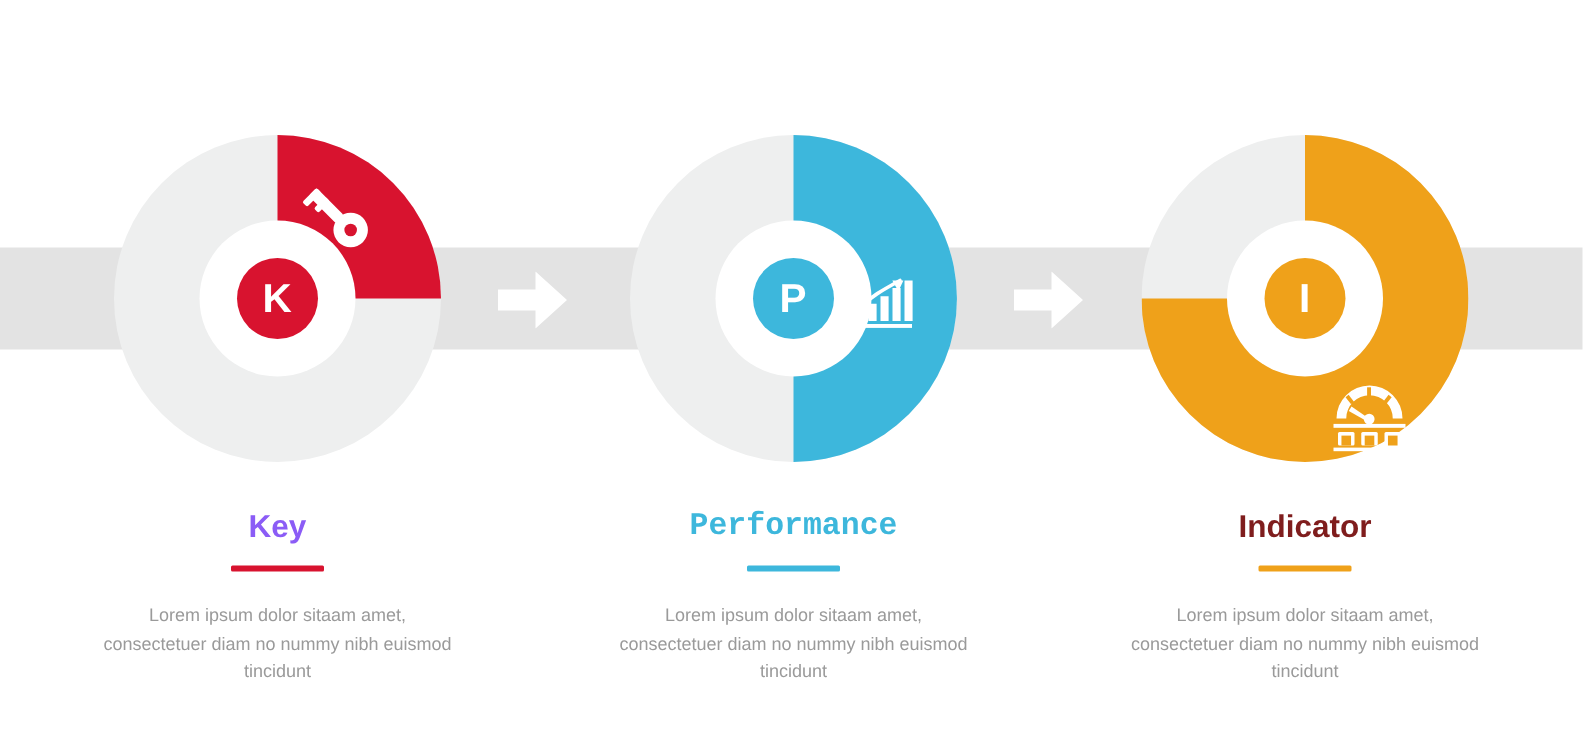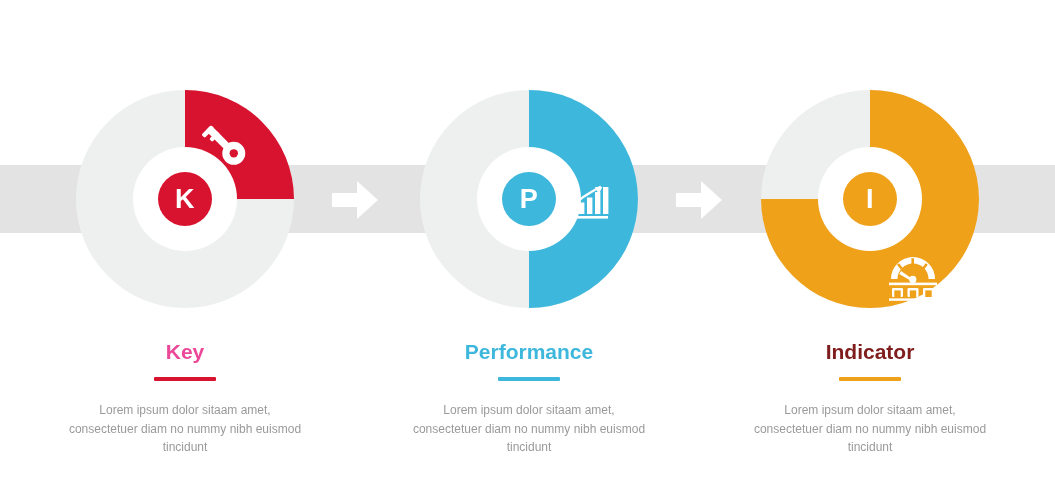--- a/index.html
+++ b/index.html
@@ -141,21 +141,21 @@
             <rect x="-14" y="7.2" width="4.6" height="13.5" rx="1.3"></rect>
             <rect x="-5.5" y="7.2" width="4.2" height="11" rx="1.3"></rect>
           </g>
         </svg>
       </div>
       <div class="badge" style="background: rgb(216, 19, 47);">
         <span>K</span>
       </div>
     </div>
     <div class="caption">
-      <p class="title" style="color: #ec4899;">Key</p>
+      <p class="title" style="color: #8b5cf6;">Key</p>
       <div class="underline" style="background: rgb(216, 19, 47);"></div>
       <p class="desc" style="color: rgb(154, 154, 154);">Lorem ipsum dolor sitaam amet, consectetuer diam no nummy nibh euismod tincidunt</p>
     </div>
   </div>
 
   <div class="arrow a1">
     <svg viewBox="0 0 46 38" width="46" height="38">
       <path d="M0 12 L25 12 L25 0 L46 19 L25 38 L25 26 L0 26 Z" fill="#ffffff"></path>
     </svg>
   </div>
@@ -179,21 +179,21 @@
             <path d="M1 20 C9 12 18 7 29 1" stroke="#ffffff" stroke-width="2.4" fill="none" stroke-linecap="round"></path>
             <path d="M30.5 0 L31 8 L24 3.5 Z" transform="rotate(28 29 2)"></path>
           </g>
         </svg>
       </div>
       <div class="badge" style="background: rgb(61, 183, 220);">
         <span>P</span>
       </div>
     </div>
     <div class="caption">
-      <p class="title" style="color: rgb(61, 183, 220);">Performance</p>
+      <p class="title" style="color: rgb(61, 183, 220); font-family: Liberation Mono, monospace;">Performance</p>
       <div class="underline" style="background: rgb(61, 183, 220);"></div>
       <p class="desc" style="color: rgb(154, 154, 154);">Lorem ipsum dolor sitaam amet, consectetuer diam no nummy nibh euismod tincidunt</p>
     </div>
   </div>
 
   <div class="arrow a2">
     <svg viewBox="0 0 46 38" width="46" height="38">
       <path d="M0 12 L25 12 L25 0 L46 19 L25 38 L25 26 L0 26 Z" fill="#ffffff"></path>
     </svg>
   </div>

